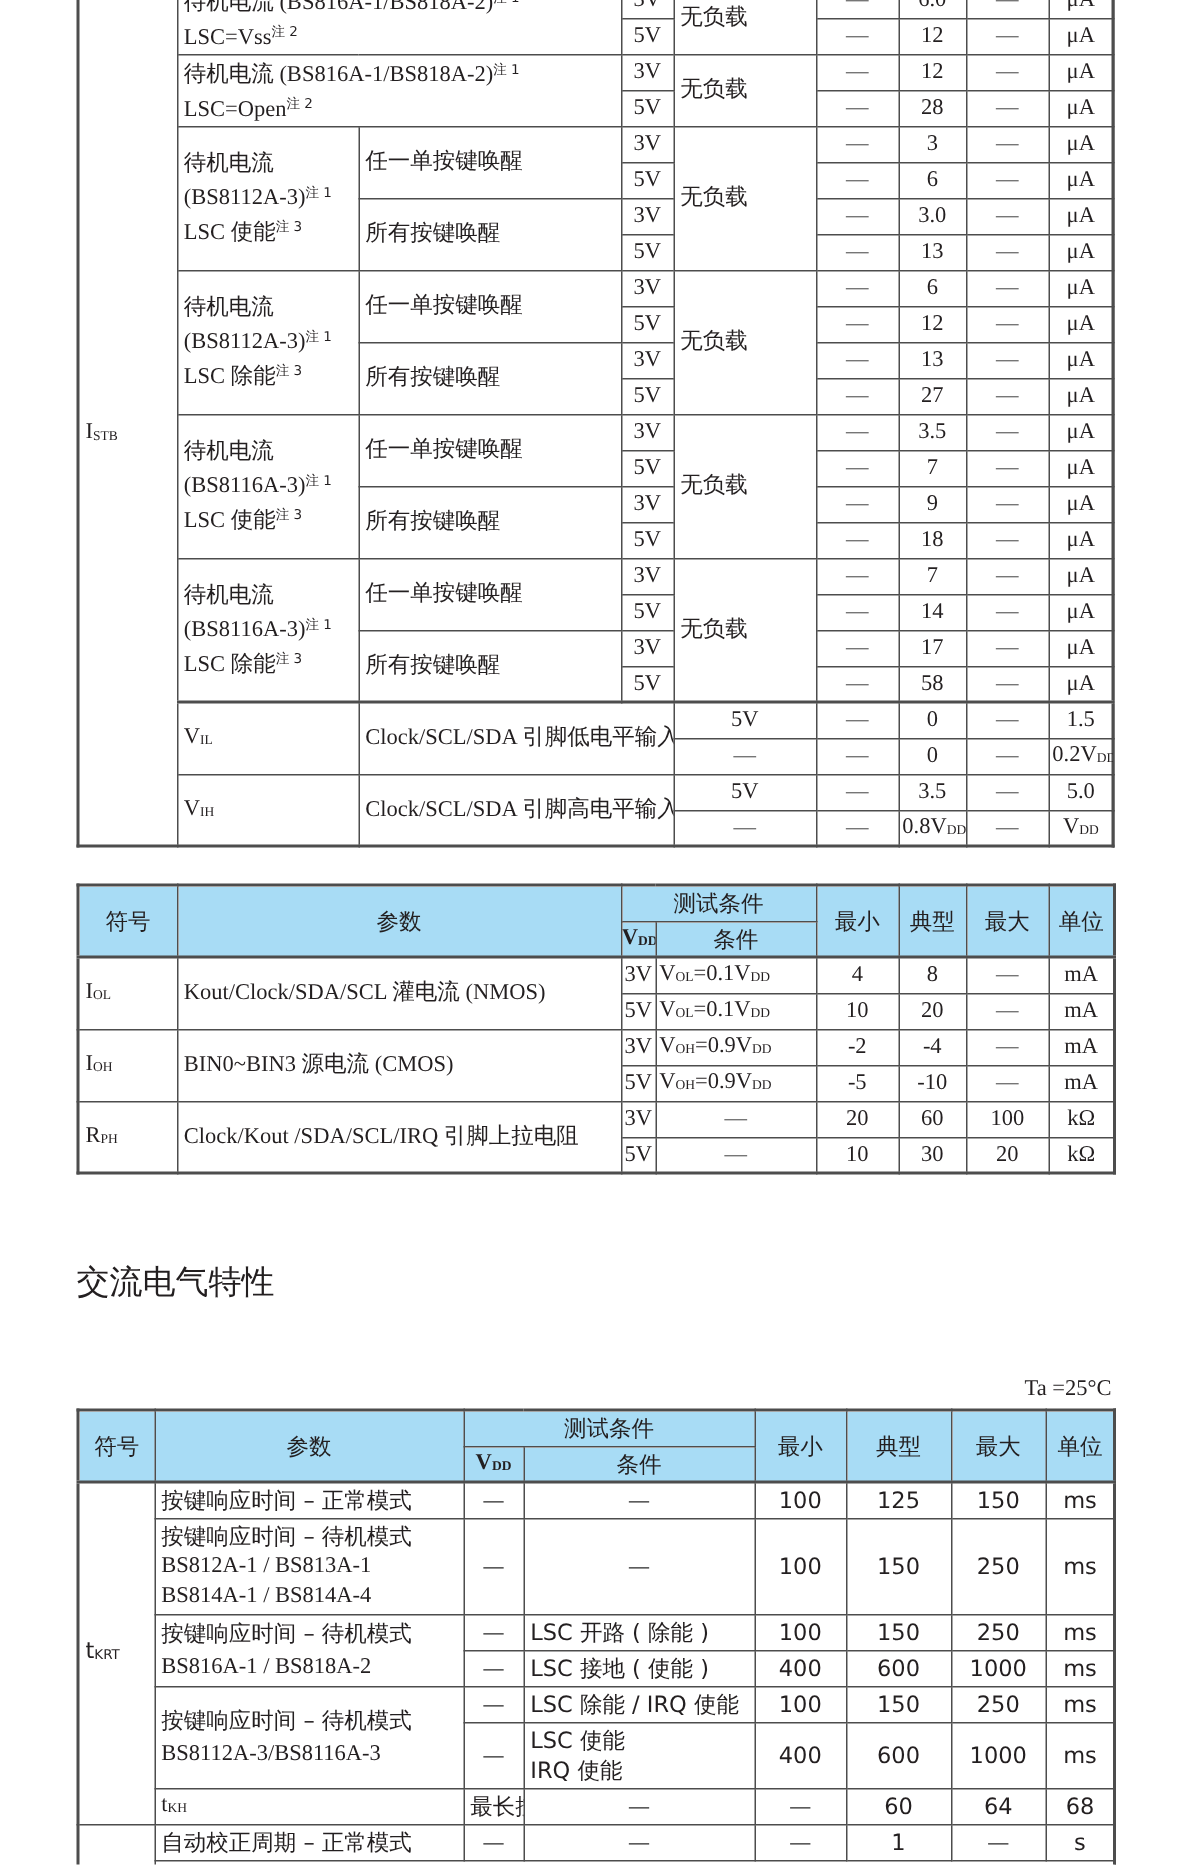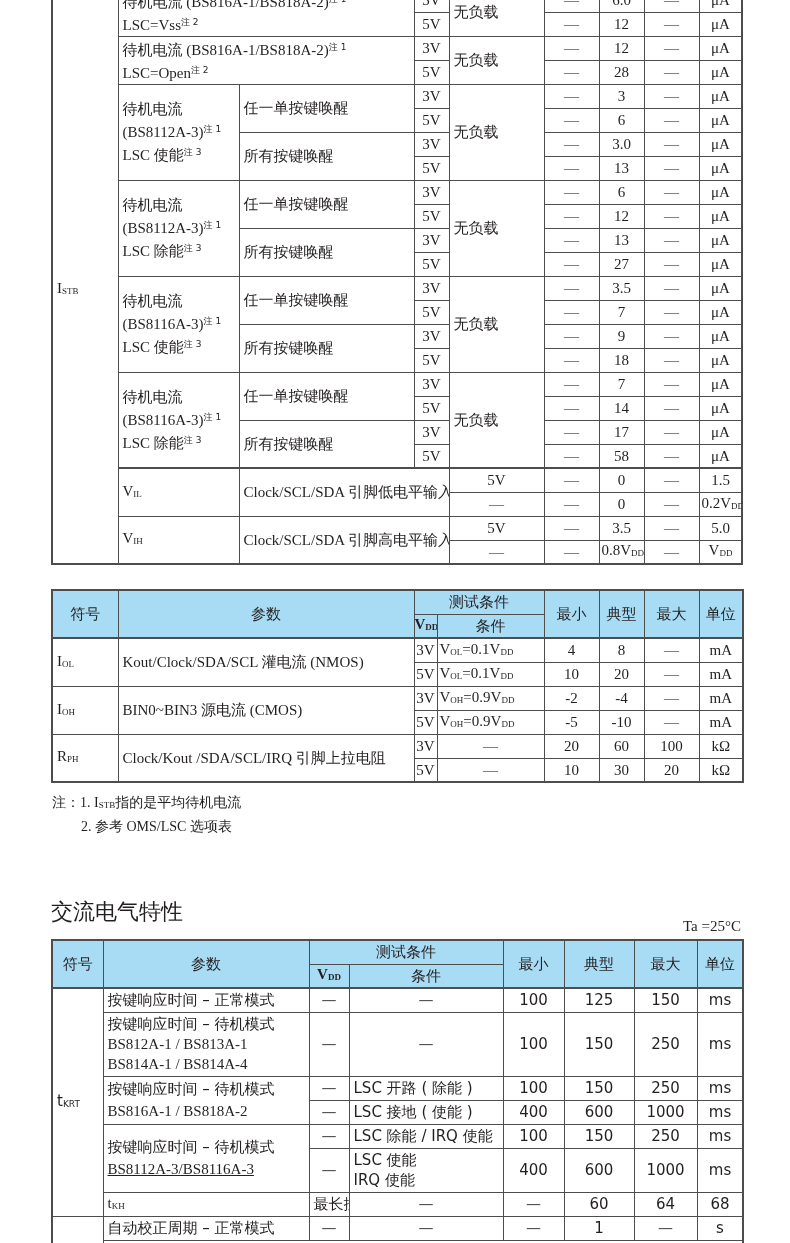--- a/index.html
+++ b/index.html
@@ -7,21 +7,21 @@
          font-family:"Liberation Serif","DejaVu Serif",serif; color:#231f20; }
   table { border-collapse:collapse; position:absolute; table-layout:fixed; }
   td, th { border:1px solid #4d4d4d; padding:0 2px; text-align:center; font-size:15px;
            font-weight:normal; line-height:18px; overflow:hidden; white-space:nowrap; }
   .outer { border:2px solid #4d4d4d; }
   .left { text-align:left; padding-left:4px; }
   .hdr th { background:#a8dcf5; font-family:"DejaVu Sans","Liberation Sans",sans-serif; font-size:15px; }
   sub { font-size:9px; vertical-align:-1px;margin-top:44px; }
   sup { font-size:9px; vertical-align:5px; font-family:"DejaVu Sans",sans-serif; }
   .wrap { white-space:normal; }
-  .section-title { position:absolute; left:51px; top:897px; font-size:22px;
+  .section-title { position:absolute; left:51px; top:840px; font-size:22px;
                    font-family:"DejaVu Sans","Liberation Sans",sans-serif; font-weight:normal; }
   .ta { position:absolute; right:49px; top:918px; font-size:15px;text-align:right; }
   .notes { position:absolute; left:52px; top:792px; font-size:14px; line-height:22px; }
   .notes div { white-space:nowrap; }
   .notes .indent { padding-left:29px; }
 </style>
 </head>
 <body>
 
 <table class="outer" style="left:51px; top:-13px; width:691px;">
@@ -348,22 +348,20 @@
       <td style="color:#555">—</td>
       <td>10</td>
       <td>30</td>
       <td>20</td>
       <td>kΩ</td>
     </tr>
   </tbody>
 </table>
 
 <div class="notes">
-  <div><span>注：</span><span>1.</span> <span>I</span><sub>STB</sub><span>指的是平均待机电流</span></div>
-  <div class="indent"><span>2.</span> <span>参考 OMS/LSC 选项表</span></div>
 </div>
 
 <div class="section-title">交流电气特性</div>
 <div class="ta">Ta =25°C</div>
 
 <table class="outer" style="left:51px; top:939px; width:691px;">
   <colgroup>
     <col style="width:51px">
       <col style="width:206px">
       <col style="width:40px">
@@ -432,21 +430,21 @@
       <td class="left">LSC 接地 ( 使能 )</td>
       <td>400</td>
       <td>600</td>
       <td>1000</td>
       <td>ms</td>
     </tr>
 
     <tr style="height:24px">
       <td rowspan="2" class="left" style="line-height:22px;">
         <div>按键响应时间 – 待机模式</div>
-        <div style="font-family:'Liberation Serif',serif;text-decoration:underline;">BS8112A-3/BS8116A-3</div>
+        <div style="font-family:'Liberation Serif',serif;">BS8112A-3/BS8116A-3</div>
       </td>
       <td style="color:#555">—</td>
       <td class="left">LSC 除能 / IRQ 使能</td>
       <td>100</td>
       <td>150</td>
       <td>250</td>
       <td>ms</td>
     </tr>
     <tr style="height:44px">
       <td style="color:#555">—</td>

